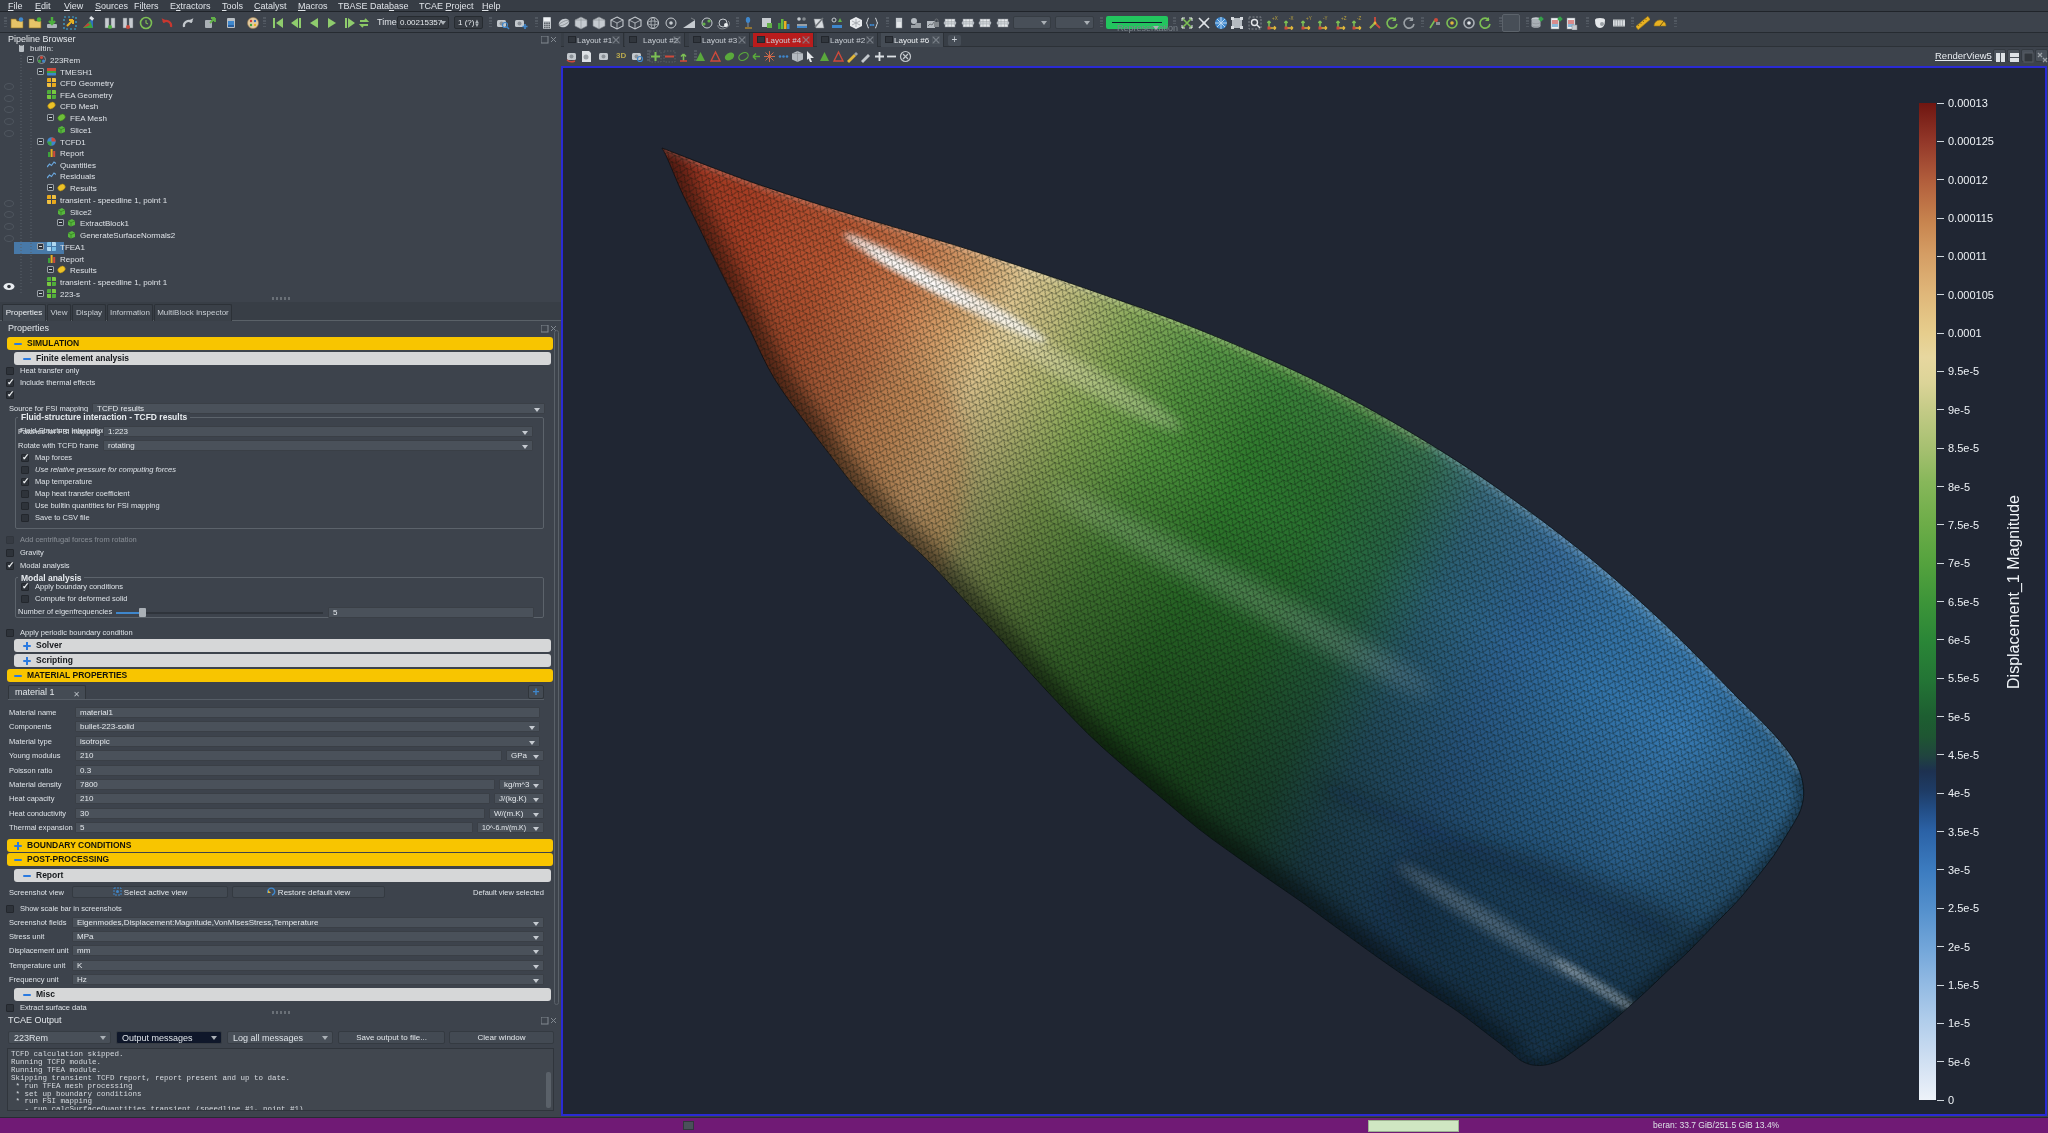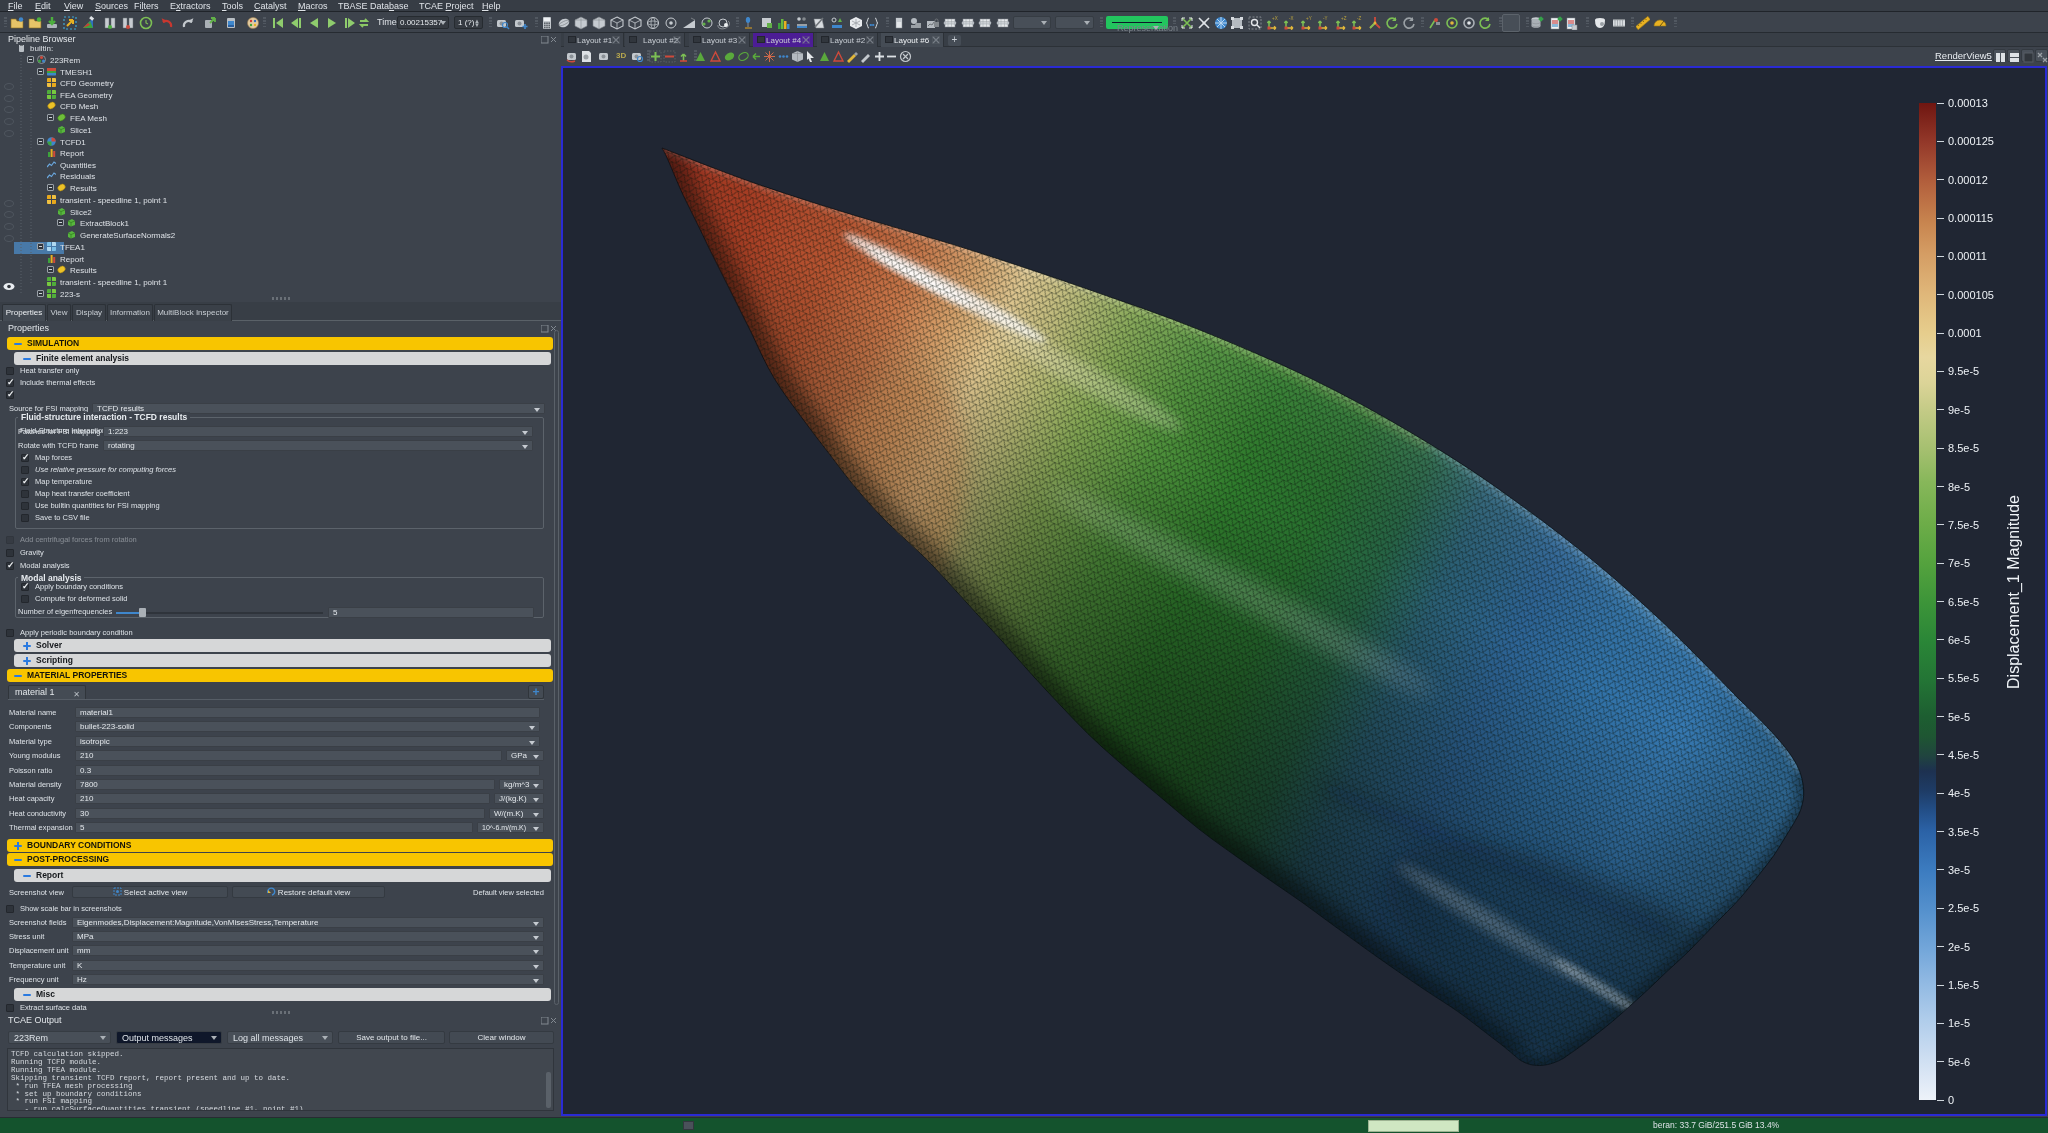--- a/index.html
+++ b/index.html
@@ -37,21 +37,21 @@
 .btn{position:absolute;height:12px;background:#434a53;border:1px solid #343a41;border-radius:2px;color:#e2e6ea;font-size:8px;text-align:center;line-height:11px}
 
 #console{position:absolute;left:7px;width:547px;overflow:hidden;background:#41474f;border:1px solid #30353c;color:#d6dadf;font-family:"Liberation Mono",monospace;font-size:7.5px;line-height:7.9px;padding:2px 0 0 3px;white-space:pre}
 
 #laytabs{position:absolute;left:561px;top:33px;width:1487px;height:14px;background:#383e46;border-bottom:1px solid #2c3137}
 .ltab{position:absolute;top:0;height:14px;background:#3d434c;border-right:1px solid #2c3137;color:#ccd1d7;font-size:8.5px;line-height:14px}
 .ltab .bx{position:absolute;left:4px;top:3px;width:8px;height:7px;background:#31363d;border:1px solid #23272d}
 .ltab .x{position:absolute;right:3px;top:3px;width:8px;height:8px;opacity:.7}
 #viewtb{position:absolute;left:561px;top:47px;width:1487px;height:19px;background:#3d434c}
 #viewport{position:absolute;left:561px;top:66px;width:1486px;height:1050px;background:#202633;border:2px solid #2a2ad4}
-#statusbar{position:absolute;left:0;top:1117px;width:2048px;height:16px;background:#14532d;border-top:1px solid #272c32;color:#dde2e7;font-size:8.5px}
+#statusbar{position:absolute;left:0;top:1117px;width:2048px;height:16px;background:#701a75;border-top:1px solid #272c32;color:#dde2e7;font-size:8.5px}
 .vti{position:absolute;top:2px;width:13px;height:13px}
 </style></head>
 <body>
 <div id="menubar">
 <span style="left:8px"><u>F</u>ile</span>
     <span style="left:35px"><u>E</u>dit</span>
     <span style="left:64px"><u>V</u>iew</span>
     <span style="left:95px"><u>S</u>ources</span>
     <span style="left:134px">Fi<u>l</u>ters</span>
     <span style="left:170px">E<u>x</u>tractors</span>
@@ -712,21 +712,21 @@
         <path d="M0 0 h8 v8 h-8 z" fill="none" stroke="#6a7077" stroke-width=".7"></path>
       </svg></div>
     <div class="ltab" style="left:64px;width:60px;background:#3d434c;color:#c9ced4"><span class="bx"></span><span style="margin-left:18px;font-size:8px">Layout #2</span><svg class="x" width="8" height="8" viewBox="0 0 8 8">
         <path d="M1 1 L7 7 M7 1 L1 7" stroke="#8d949c" stroke-width="1.3"></path>
         <path d="M0 0 h8 v8 h-8 z" fill="none" stroke="#6a7077" stroke-width=".7"></path>
       </svg></div>
     <div class="ltab" style="left:128px;width:61px;background:#3d434c;color:#c9ced4"><span class="bx"></span><span style="margin-left:13px;font-size:8px">Layout #3</span><svg class="x" width="8" height="8" viewBox="0 0 8 8">
         <path d="M1 1 L7 7 M7 1 L1 7" stroke="#8d949c" stroke-width="1.3"></path>
         <path d="M0 0 h8 v8 h-8 z" fill="none" stroke="#6a7077" stroke-width=".7"></path>
       </svg></div>
-    <div class="ltab" style="left:192px;width:61px;background:#4c1d95;color:#c9ced4"><span class="bx"></span><span style="margin-left:13px;font-size:8px">Layout #4</span><svg class="x" width="8" height="8" viewBox="0 0 8 8">
+    <div class="ltab" style="left:192px;width:61px;background:#b91c1c;color:#c9ced4"><span class="bx"></span><span style="margin-left:13px;font-size:8px">Layout #4</span><svg class="x" width="8" height="8" viewBox="0 0 8 8">
         <path d="M1 1 L7 7 M7 1 L1 7" stroke="#8d949c" stroke-width="1.3"></path>
         <path d="M0 0 h8 v8 h-8 z" fill="none" stroke="#6a7077" stroke-width=".7"></path>
       </svg></div>
     <div class="ltab" style="left:256px;width:61px;background:#3d434c;color:#c9ced4"><span class="bx"></span><span style="margin-left:13px;font-size:8px">Layout #2</span><svg class="x" width="8" height="8" viewBox="0 0 8 8">
         <path d="M1 1 L7 7 M7 1 L1 7" stroke="#8d949c" stroke-width="1.3"></path>
         <path d="M0 0 h8 v8 h-8 z" fill="none" stroke="#6a7077" stroke-width=".7"></path>
       </svg></div>
     <div class="ltab" style="left:320px;width:63px;background:#454c55;color:#eef1f4"><span class="bx"></span><span style="margin-left:13px;font-size:8px">Layout #6</span><svg class="x" width="8" height="8" viewBox="0 0 8 8">
         <path d="M1 1 L7 7 M7 1 L1 7" stroke="#8d949c" stroke-width="1.3"></path>
         <path d="M0 0 h8 v8 h-8 z" fill="none" stroke="#6a7077" stroke-width=".7"></path>

